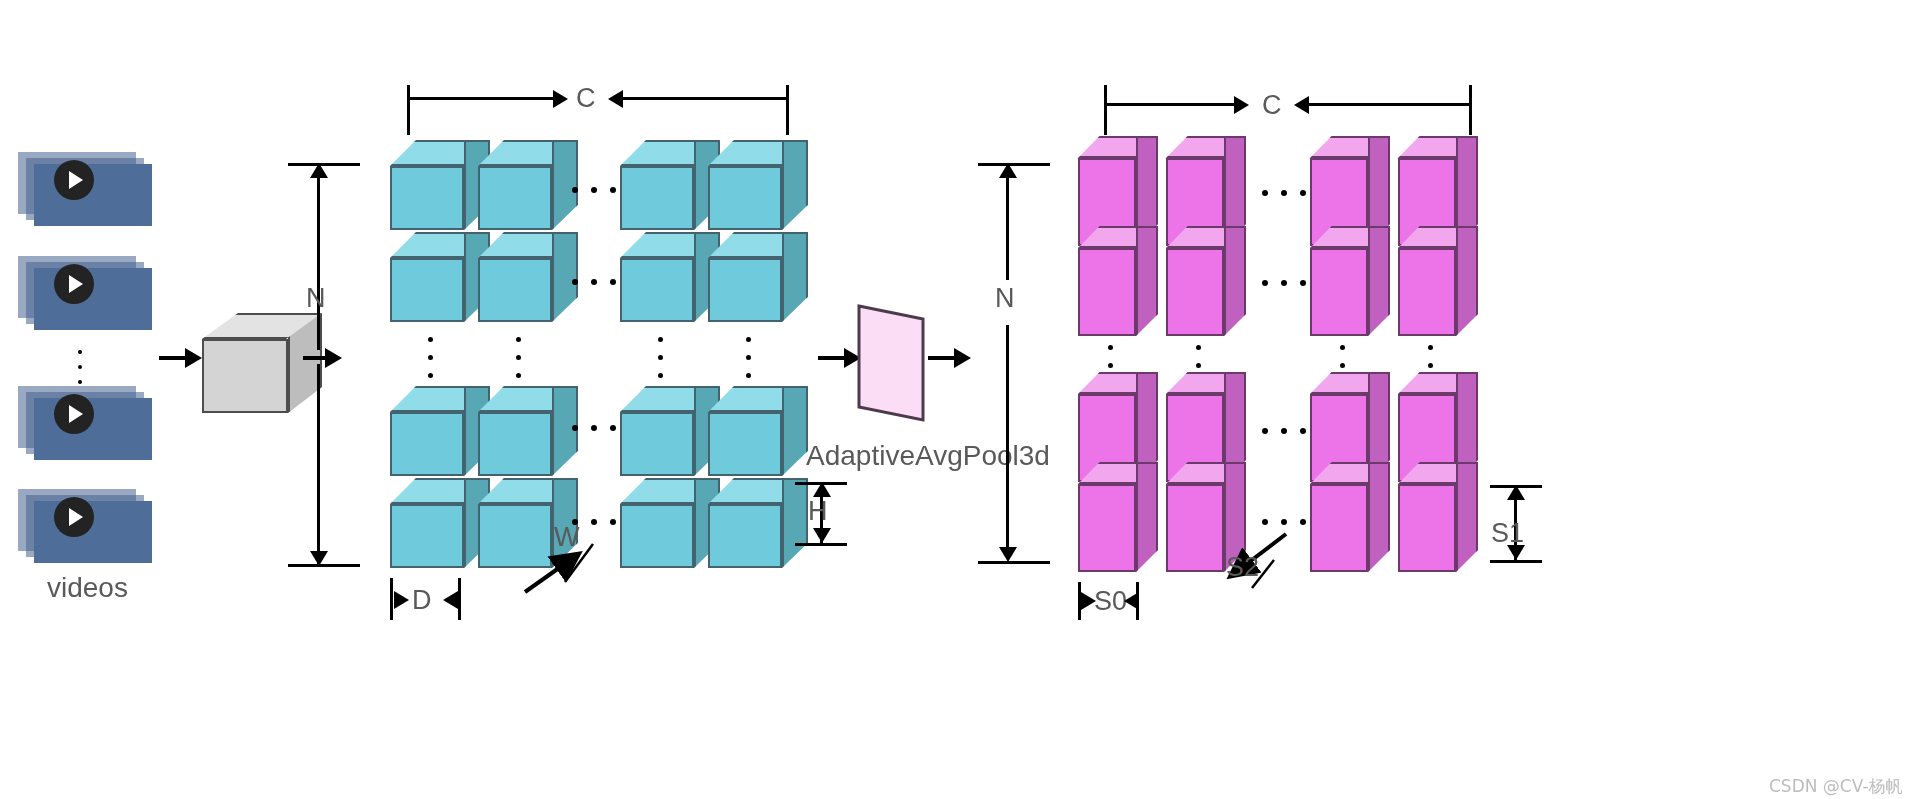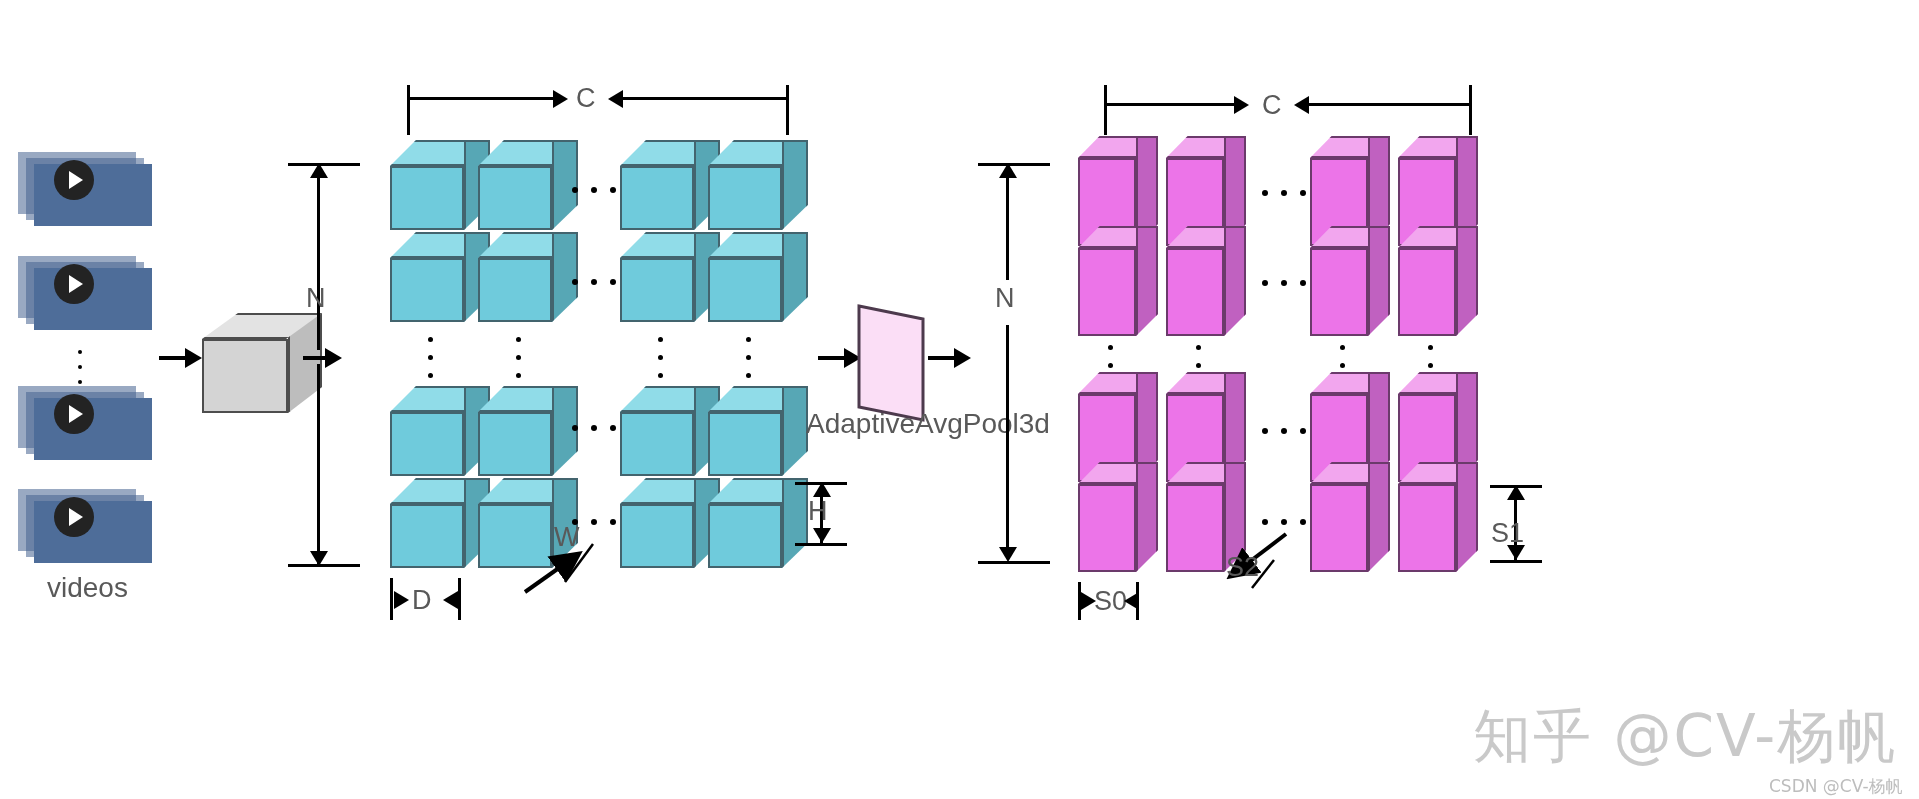--- a/index.html
+++ b/index.html
@@ -331,21 +331,21 @@
   </svg>
   <div class="lbl dim" style="left:554px;top:522px;">W</div>
 
   <div class="arrowR" style="left:818px;top:356px;width:28px;"></div>
 
   <div class="pool" style="left:856px;top:303px;">
     <svg width="70" height="120" viewBox="0 0 70 120">
       <polygon points="3,3 67,16 67,117 3,104" fill="#FBDEF6" stroke="#4D3A4D" stroke-width="3"></polygon>
     </svg>
   </div>
-  <div class="lbl big" style="left:806px;top:408px;">AdaptiveAvgPool3d</div>
+  <div class="lbl big" style="left:806px;top:440px;">AdaptiveAvgPool3d</div>
 
   <div class="arrowR" style="left:928px;top:356px;width:28px;"></div>
 
   <div class="hline" style="left:978px;top:163px;width:72px;"></div>
   <div class="vline" style="left:1006px;top:170px;height:110px;"></div>
   <div class="arrow-up" style="left:999px;top:163px;"></div>
   <div class="lbl dim" style="left:995px;top:283px;">N</div>
   <div class="vline" style="left:1006px;top:325px;height:222px;"></div>
   <div class="arrow-down" style="left:999px;top:547px;"></div>
   <div class="hline" style="left:978px;top:561px;width:72px;"></div>
@@ -500,16 +500,15 @@
     <defs>
       <marker id="arrS2" markerWidth="8" markerHeight="8" refX="5" refY="4" orient="auto">
         <path d="M0,0 L8,4 L0,8 z" fill="#000"></path>
       </marker>
     </defs>
     <line x1="78" y1="8" x2="28" y2="46" stroke="#000" stroke-width="4" marker-end="url(#arrS2)"></line>
     <line x1="44" y1="62" x2="66" y2="34" stroke="#000" stroke-width="2.5"></line>
   </svg>
   <div class="lbl dim" style="left:1226px;top:552px;">S2</div>
 
-  <div class="wm-big" style="left:1473px;top:698px;">知乎 @CV-杨帆</div>
   <div class="wm-small" style="left:1769px;top:775px;">CSDN @CV-杨帆</div>
 
 </div>
 
 </body></html>

